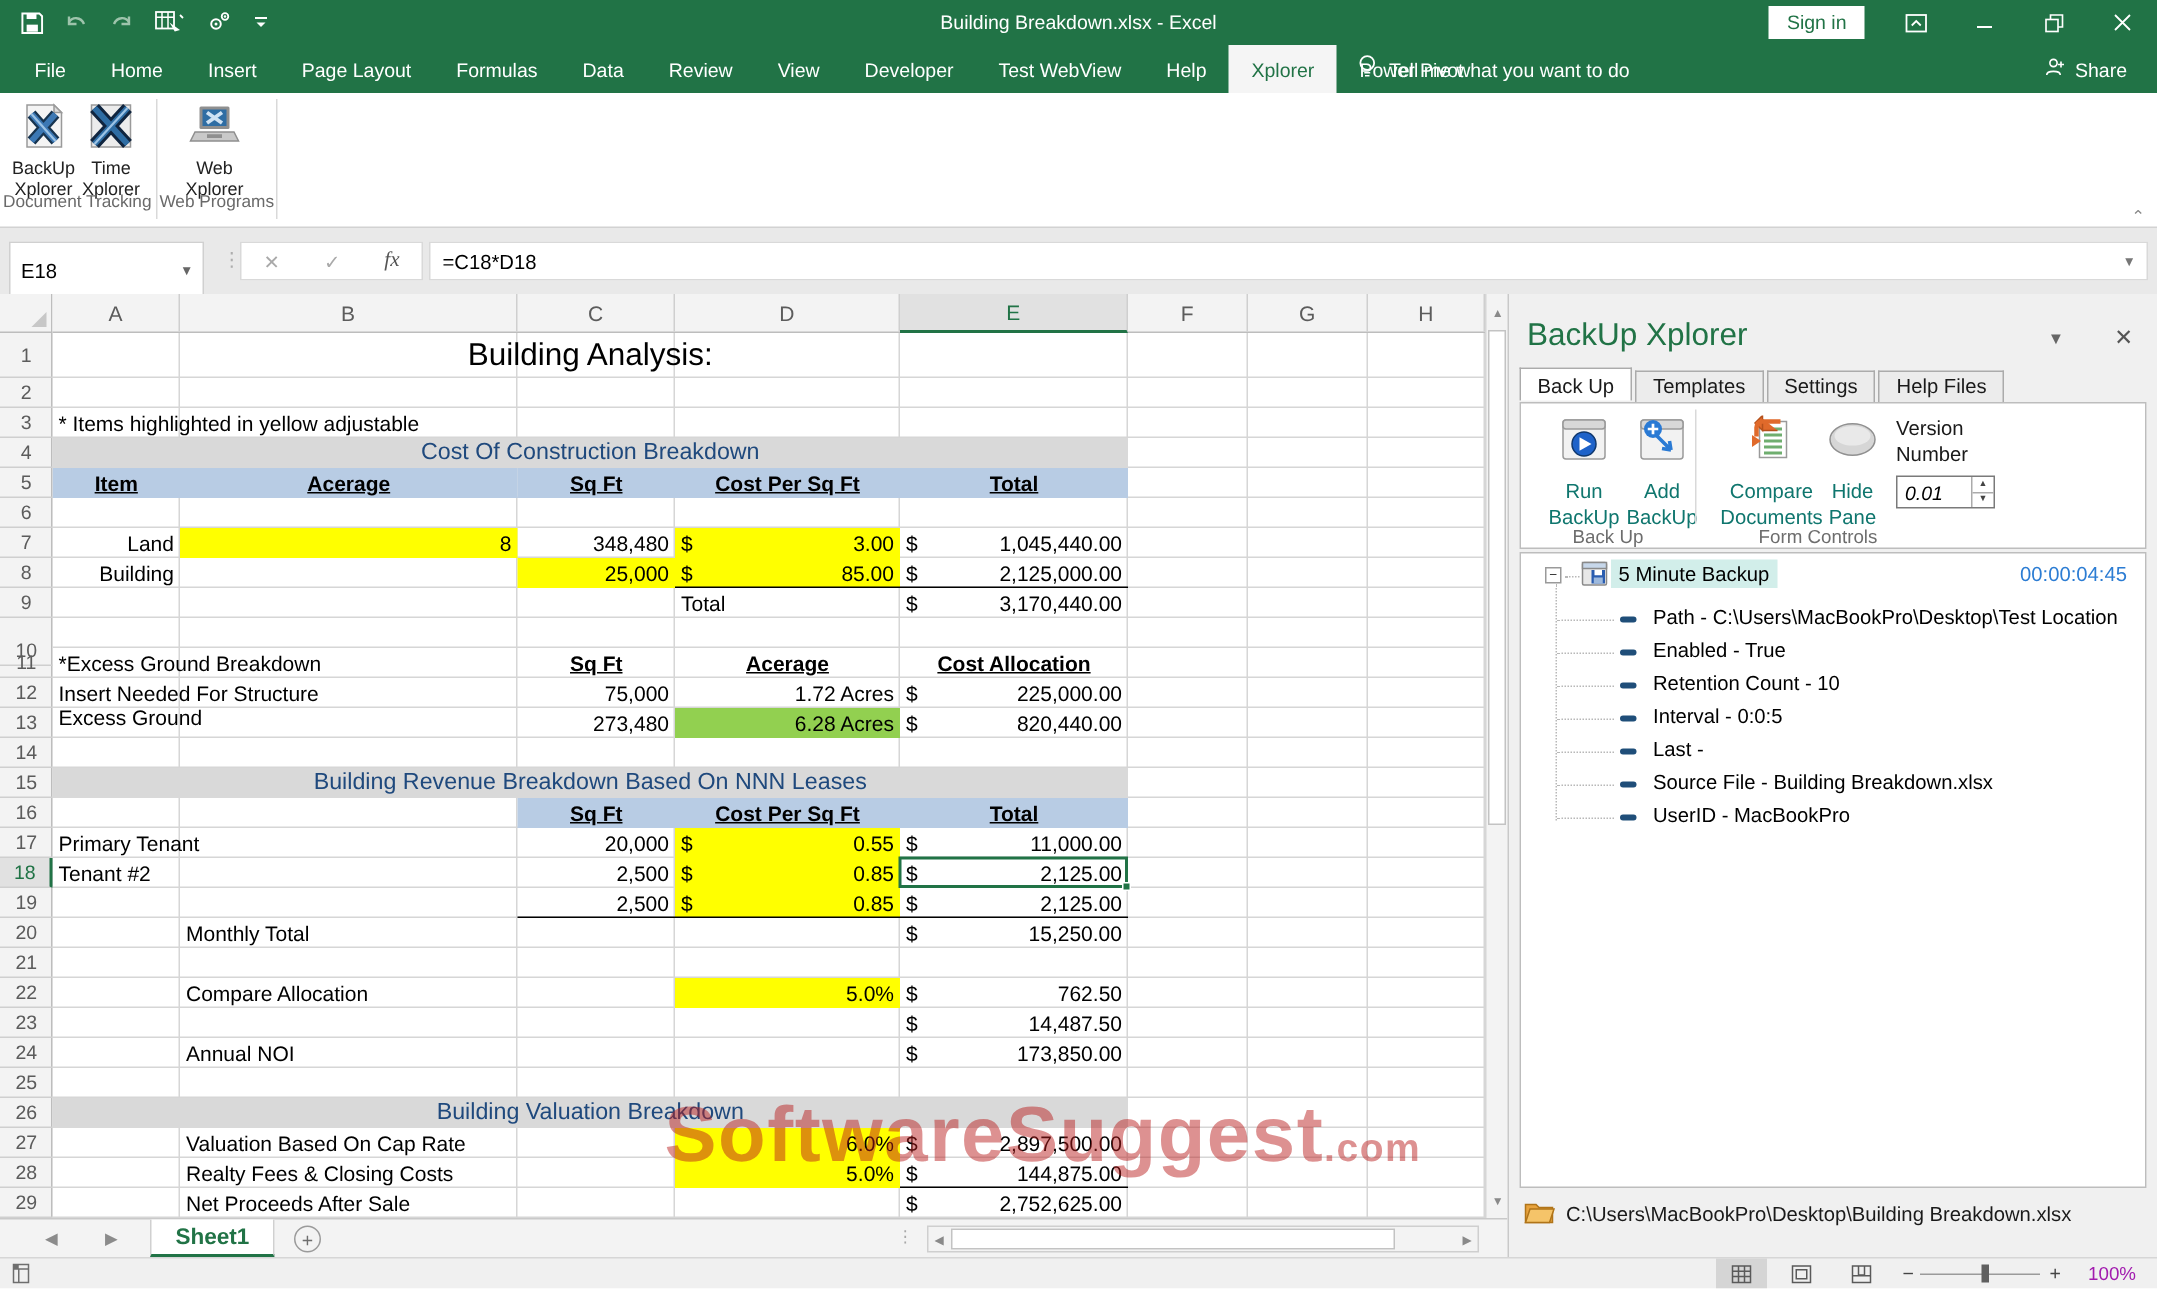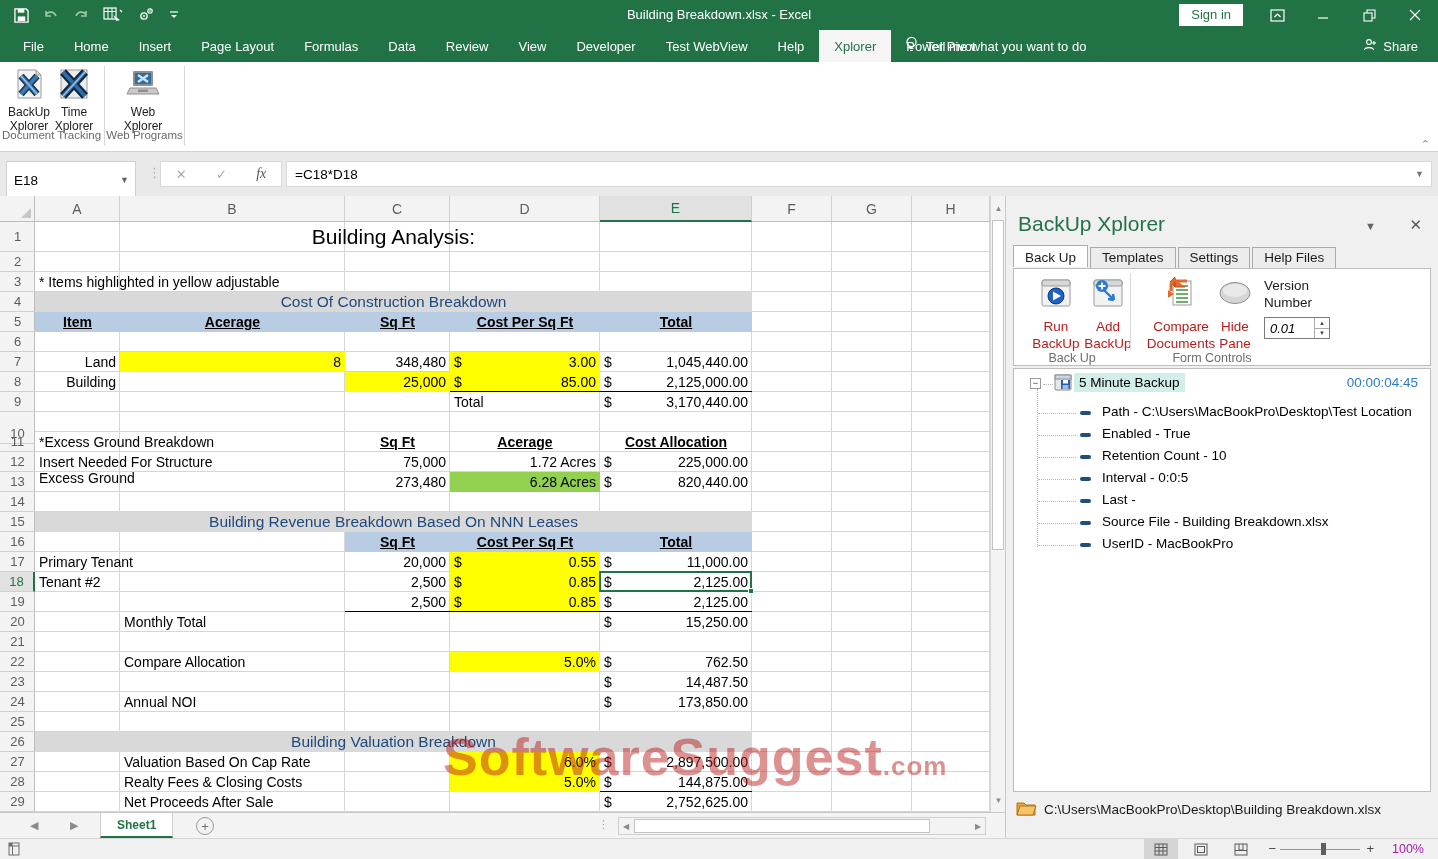--- a/index.html
+++ b/index.html
@@ -74,21 +74,21 @@
   .selhandle { position:absolute; width:6px; height:6px; background:#217346; border:1px solid #fff; z-index:5; }
   .watermark { position:absolute; z-index:6; color:#b91c1c; opacity:.48; font-weight:bold; font-size:52px; letter-spacing:1px; white-space:nowrap;text-align:center; }
   .watermark .suffix { font-size:26px; font-weight:bold; }
   .vscroll { position:absolute; left:990px; top:0; width:15px; height:616px; background:#f3f3f3; border-left:1px solid #d6d6d6; }
   .vs-btn { position:absolute; left:0; width:15px; height:20px; color:#8a8a8a; font-size:8px; display:flex; align-items:center; justify-content:center; }
   .vs-thumb { position:absolute; left:1px; width:12px; background:#fff; border:1px solid #c3c3c3; }
 
   
   .sheetbar { position:absolute; left:0; top:812px; width:1005px; height:26px; background:#f3f3f3; border-top:1px solid #c9c9c9; }
   .navarrow { position:absolute; top:6px; color:#8b8b8b; font-size:11px; }
-  .stab { position:absolute; left:100px; top:0; height:25px; padding:0 16px; background:#fff; border-left:1px solid #d0d0d0; border-right:1px solid #d0d0d0; border-bottom:2px solid #217346; color:#217346; font-weight:bold; font-size:12px; display:flex; align-items:center; }
+  .stab { position:absolute; left:100px; top:0; height:25px; padding:0 16px; background:#fff; border-left:1px solid #d0d0d0; border-right:1px solid #d0d0d0; border-bottom:2px solid #217346; color:#217346; font-weight:bold; font-size:15px; display:flex; align-items:center; }
   .newsheet { position:absolute; left:196px; top:4px; width:18px; height:18px; border-radius:50%; border:1px solid #9a9a9a; color:#6e6e6e; font-size:13px; display:flex; align-items:center; justify-content:center; }
   .sbdots { position:absolute; left:598px; top:5px; color:#a8a8a8; font-size:11px; }
   .hscroll { position:absolute; left:618px; top:4px; width:368px; height:18px; background:#f3f3f3; border:1px solid #cfcfcf; }
   .hs-btn { position:absolute; top:0; width:14px; height:16px; display:flex; align-items:center; justify-content:center; color:#8a8a8a; font-size:8px; }
   .hs-thumb { position:absolute; left:15px; top:1px; width:296px; height:14px; background:#fff; border:1px solid #c3c3c3; }
 
   
   .statusbar { position:absolute; left:0; top:838px; width:1438px; height:21px; background:#f0f0f0; border-top:1px solid #d6d6d6; }
   .sb-left-ic { position:absolute; left:7px; top:3px; }
   .viewbtn { position:absolute; top:0; width:34px; height:20px; display:flex; align-items:center; justify-content:center; }
@@ -101,21 +101,21 @@
   
   .panel { position:absolute; left:1005px; top:196px; width:433px; height:642px; background:#f0f0f0; border-left:1px solid #c9c9c9; }
   .ptitle { position:absolute; left:12px; top:16px; font-size:21px; color:#217346; }
   .pcaret { position:absolute; right:62px; top:24px; color:#666; font-size:11px; }
   .pclose { position:absolute; right:16px; top:20px; color:#555; font-size:15px; }
   #panel-tabs { position:absolute; left:7px; top:49px; height:22px; display:flex; }
   .ptab { padding:2px 11px 3px; font-size:13.5px; color:#1a1a1a; border:1px solid #ababab; border-bottom:none; background:#ececec; margin-right:2px; position:relative; top:2px; }
   .ptab.active { background:#fff; top:0; padding-top:4px; z-index:3; }
   .ptoolbar { position:absolute; left:7px; top:72px; width:418px; height:98px; background:#fff; border:1px solid #bdbdbd; }
   .pbtn { position:absolute; top:8px; display:flex; flex-direction:column; align-items:center; }
-  .pbtn .lbl { font-size:13.5px; color:#b91c1c; text-align:center; line-height:17px; margin-top:5px; }
+  .pbtn .lbl { font-size:13.5px; color:#0f766e; text-align:center; line-height:17px; margin-top:5px; }
   .ptool-sep { position:absolute; left:116px; top:4px; width:1px; height:76px; background:#d9d9d9; }
   .pgrouplbl { position:absolute; top:82px; font-size:12.5px; color:#6d6d6d; text-align:center; }
   .verlabel { position:absolute; left:250px; top:8px; width:90px; font-size:13.5px; color:#1a1a1a; line-height:17px; }
   .spinner { position:absolute; left:250px; top:48px; width:66px; height:22px; background:#fff; border:1px solid #7a7a7a; display:flex; align-items:center; }
   .spinner .val { flex:1; padding-left:5px; font-size:13px;font-style:italic; }
   .spinner .spin { width:15px; height:100%; border-left:1px solid #ababab; display:flex; flex-direction:column; }
   .spinner .spin span { flex:1; display:flex; align-items:center; justify-content:center; font-size:6px; color:#444; border-bottom:1px solid #ababab; }
   .spinner .spin span:last-child { border-bottom:none; }
   .ptree { position:absolute; left:7px; top:172px; width:418px; height:424px; background:#fff; border:1px solid #bdbdbd; }
   .troot { position:absolute; left:0; top:4px; width:100%; height:22px; }

